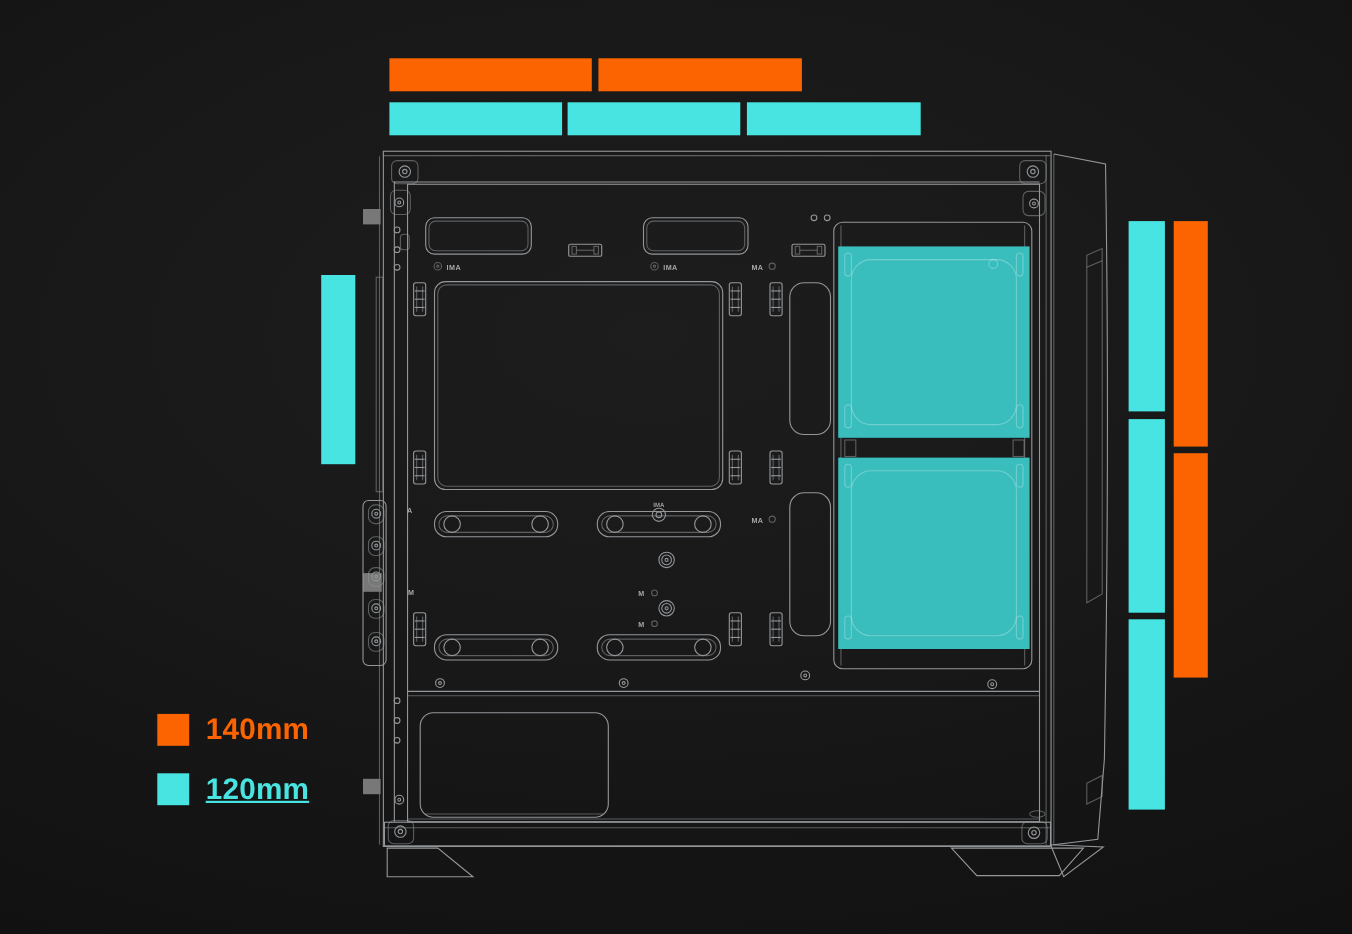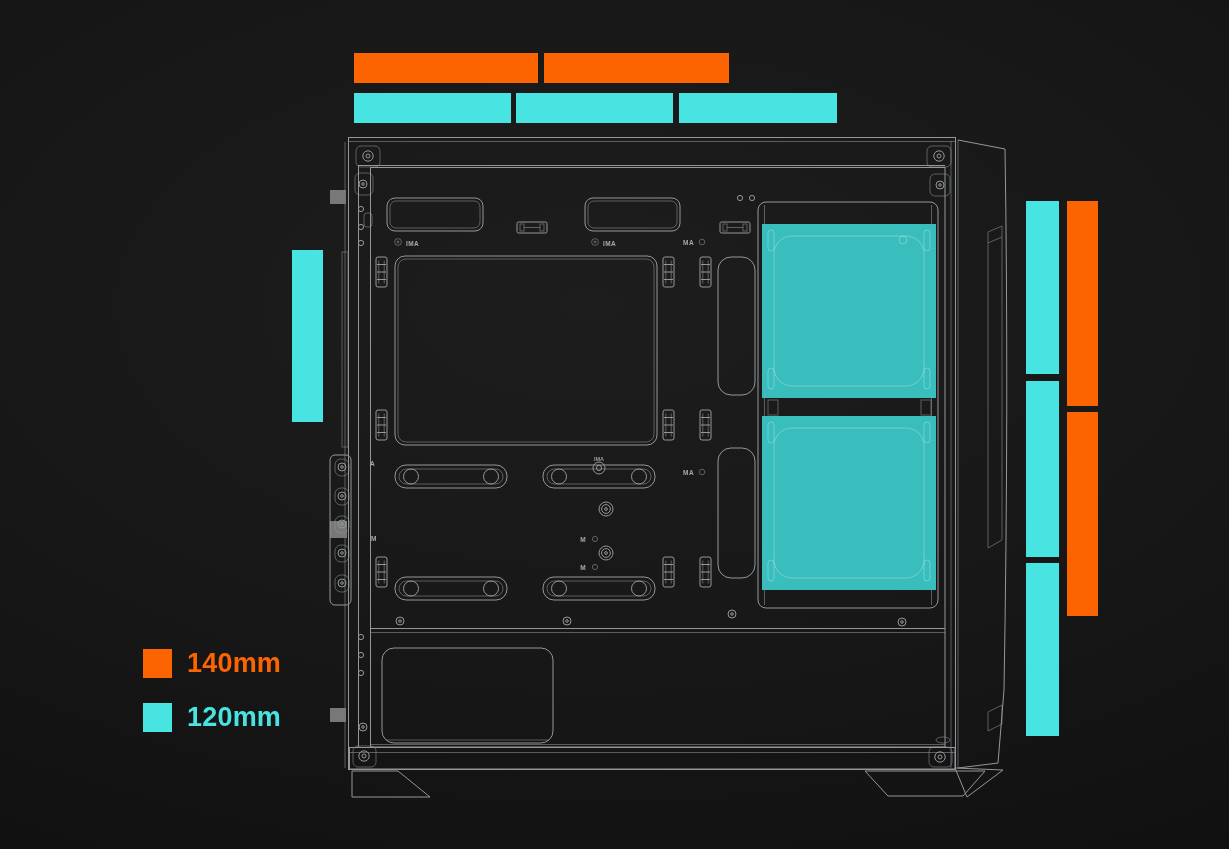--- a/index.html
+++ b/index.html
@@ -10,21 +10,21 @@
     font-family:"Liberation Sans", sans-serif;
   }
   .bar{position:absolute;}
   .c140{background:var(--fan-140mm,#fb6400);}
   .c120{background:var(--fan-120mm,#47e4e1);}
   .legend{position:absolute;left:99px;top:649px;}
   .legend-row{display:flex;align-items:center;height:29px;margin-bottom:25px;margin-left:44px;}
   .swatch{width:29px;height:29px;margin-right:15px;flex:0 0 auto;}
   .legend-label{font-size:27px;font-weight:700;letter-spacing:.2px;line-height:1;}
   .t140{color:var(--fan-140mm,#fb6400);}
-  .t120{color:var(--fan-120mm,#47e4e1);}
+  .t120{color:var(--fan-120mm,#47e4e1);text-decoration:underline;}
   svg .ln{fill:none;stroke:var(--line,#94979a);stroke-width:1;}
   svg .ln2{fill:none;stroke:var(--line,#94979a);stroke-width:1;opacity:.55;}
   svg .fillgrey{fill:#787878;stroke:none;}
   svg .mark{font-family:"Liberation Sans",sans-serif;font-size:6.5px;font-weight:700;fill:#a8a8a8;letter-spacing:.4px;}
   svg .mark-sm{font-family:"Liberation Sans",sans-serif;font-size:5.5px;font-weight:700;fill:#9a9a9a;}
   svg .fanfill{fill:var(--installed-fan,#3abdbd);stroke:none;}
   svg .fandetail{fill:none;stroke:rgba(255,255,255,.28);stroke-width:1;}
 </style>
 </head>
 <body>

